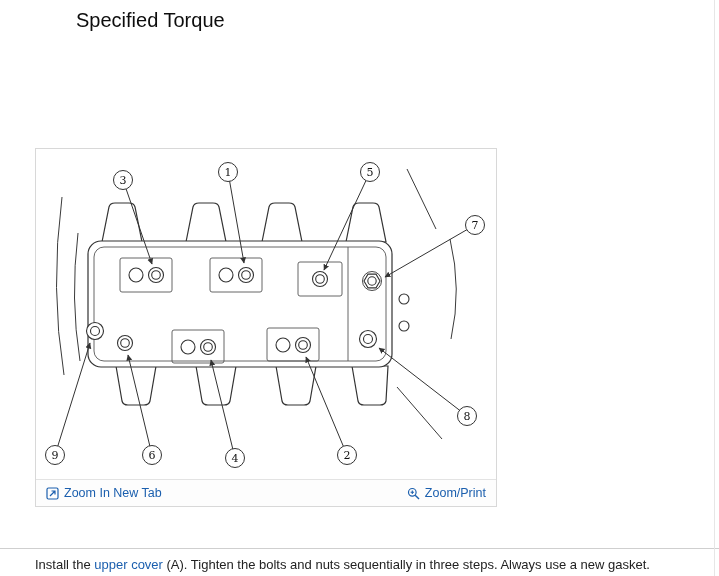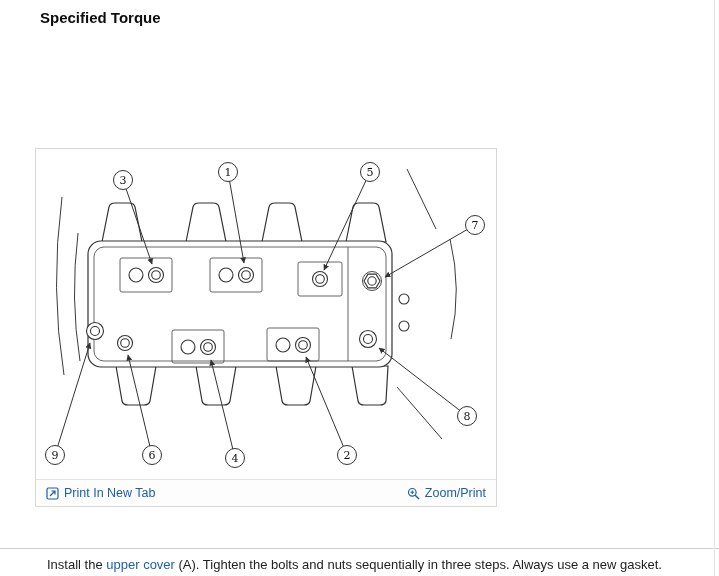--- a/index.html
+++ b/index.html
@@ -5,21 +5,21 @@
   * { box-sizing: border-box; margin: 0; padding: 0; }
   html, body { width: 719px; height: 576px; }
   body {
     position: relative;
     background: #ffffff;
     font-family: "Liberation Sans", sans-serif;
     color: #1a1a1a;
     overflow: hidden;
   }
   .header { position: absolute; left: 40px; top: 9px; }
-  .header .title { font-weight: bold; font-size: 15px; color: #0d0d0d; margin-bottom: 7px; }
+  .header .title { font-weight: normal; font-size: 20px; color: #0d0d0d; margin-bottom: 7px; margin-left: 36px; }
   .header .spec  { font-weight: bold; font-size: 15.5px; color: #0d0d0d; }
 
   .figure-panel {
     position: absolute; left: 35px; top: 148px;
     width: 462px; background: #fff;
     border: 1px solid #d8d8d8;
   }
   .figure-image { display: block; width: 460px; height: 330px; background: #fff; }
 
   .figure-toolbar {
@@ -27,21 +27,21 @@
     display: flex; align-items: center; justify-content: space-between;
     padding: 0 10px; background: #fdfdfd;
   }
   .tool-link {
     display: flex; align-items: center; gap: 5px;
     color: #1b5fae; font-size: 12.5px; text-decoration: none; cursor: pointer;
   }
   .tool-icon { display: block; }
 
   .rule { position: absolute; left: 0; top: 548px; width: 719px; border-top: 1px solid #cfcfcf; }
-  .bottom-text { position: absolute; left: 47px; top: 557px; font-size: 13px; color: #222; white-space: nowrap; }
+  .bottom-text { position: absolute; left: 35px; top: 557px; font-size: 13px; color: #222; white-space: nowrap; }
   .inline-link { color: #1b5fae; text-decoration: none; cursor: pointer; }
 
   .page-right-edge { position: absolute; right: 4px; top: 0; width: 1px; height: 576px; background: #e6e6e6; }
 
   .callout-num { font-family: "DejaVu Serif", serif; font-size: 11px; fill: #111; }
 </style>
 </head>
 <body>
 
 <div class="header">
@@ -172,21 +172,21 @@
       <text x="19" y="309.8" class="callout-num">9</text>
     </g>
   </svg>
 
   <div class="figure-toolbar">
     <a class="tool-link">
       <svg class="tool-icon" width="13" height="13" viewBox="0 0 13 13">
         <rect x="1" y="1" width="11" height="11" rx="1.5" fill="none" stroke="#1b5fae" stroke-width="1.2"></rect>
         <path d="M4,9 L9,4 M5.5,4 H9 V7.5" fill="none" stroke="#1b5fae" stroke-width="1.2"></path>
       </svg>
-      <span>Print In New Tab</span>
+      <span>Zoom In New Tab</span>
     </a>
     <a class="tool-link">
       <svg class="tool-icon" width="13" height="13" viewBox="0 0 13 13">
         <circle cx="5.3" cy="5.3" r="3.8" fill="none" stroke="#1b5fae" stroke-width="1.2"></circle>
         <line x1="8.2" y1="8.2" x2="12" y2="12" stroke="#1b5fae" stroke-width="1.4"></line>
         <path d="M5.3,3.6 V7 M3.6,5.3 H7" stroke="#1b5fae" stroke-width="1.1"></path>
       </svg>
       <span>Zoom/Print</span>
     </a>
   </div>

